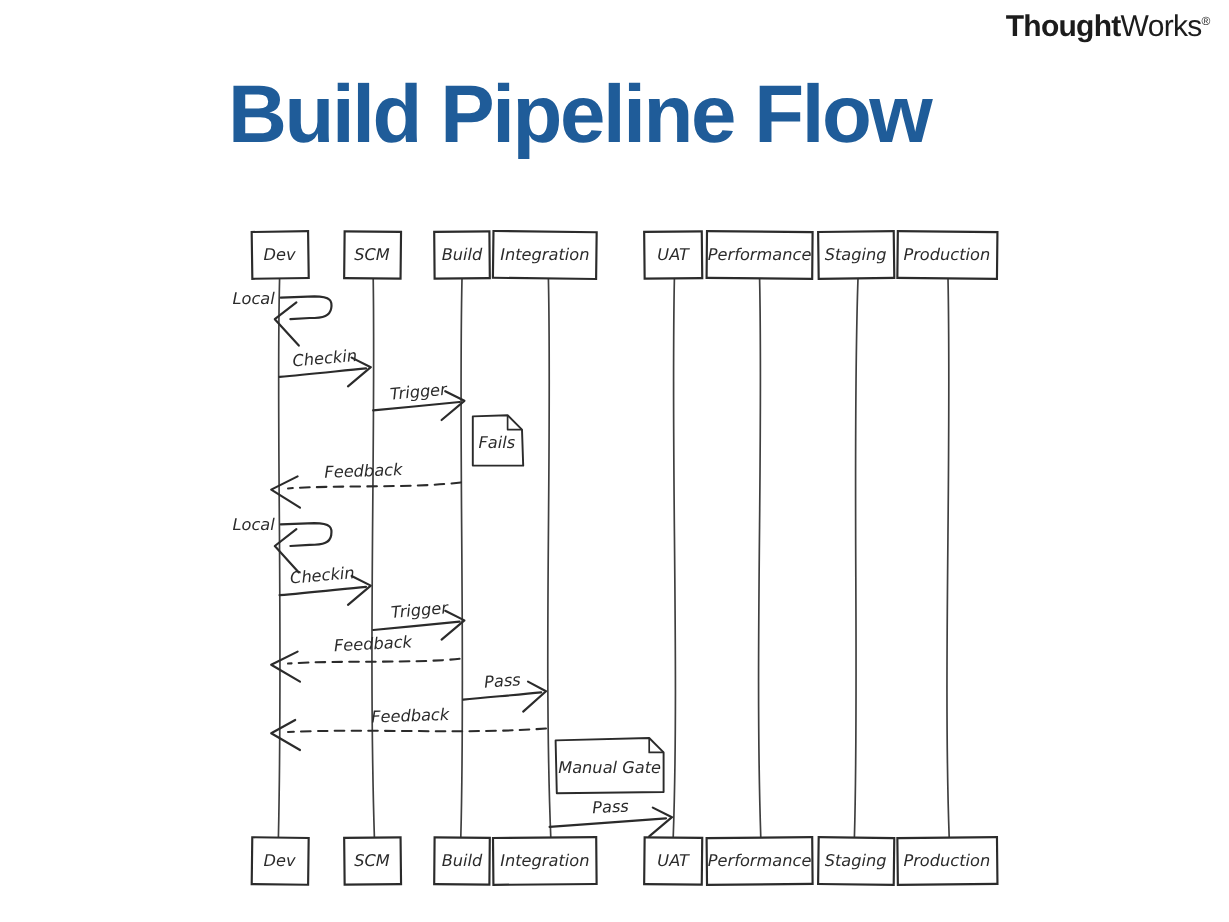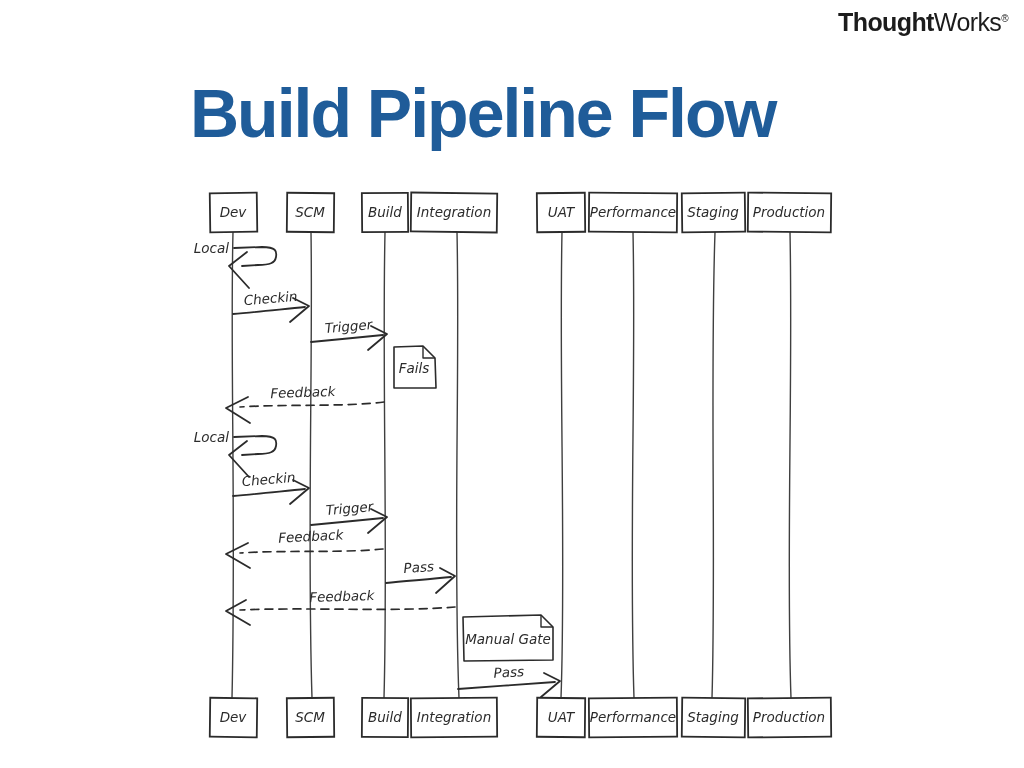--- a/index.html
+++ b/index.html
@@ -3,21 +3,21 @@
 <meta charset="utf-8">
 <style>
   html,body{margin:0;padding:0;background:#fff;}
   .slide{position:relative;width:1024px;height:768px;background:#ffffff;overflow:hidden;
          font-family:"Liberation Sans",sans-serif;text-align:right;}
   .logo{position:absolute;top:8px;right:16px;font-size:25px;letter-spacing:-0.6px;
         color:#1c1c1c;font-family:"Liberation Sans",sans-serif;}
   .logo .bold{font-weight:700;}
   .logo .light{font-weight:400;}
   .logo sup{font-size:10px;vertical-align:9px;}
-  .title{position:absolute;left:190px;top:74px;margin:0;color:var(--title-blue,#1f5c99);
+  .title{position:absolute;left:190px;top:56px;margin:0;color:var(--title-blue,#1f5c99);
          font:700 68px "Liberation Sans",sans-serif;letter-spacing:-2px;white-space:nowrap;}
   svg.diagram{position:absolute;left:0;top:0;}
   .ln{fill:none;stroke:#3f3f3f;stroke-width:1.4px;}
   .st{fill:none;stroke:var(--ink,#2b2b2b);stroke-width:1.8px;stroke-linecap:round;stroke-linejoin:round;}
   .dash{fill:none;stroke:var(--ink,#2b2b2b);stroke-width:1.7px;stroke-linecap:round;
         stroke-linejoin:round;stroke-dasharray:8 6;}
   .box{fill:#ffffff;stroke:var(--ink,#2b2b2b);stroke-width:1.8px;}
   .note{fill:#ffffff;stroke:var(--ink,#2b2b2b);stroke-width:1.6px;stroke-linejoin:round;}
   .fold{fill:none;stroke:var(--ink,#2b2b2b);stroke-width:1.4px;stroke-linejoin:round;}
   .hand{font:italic 13.5px "DejaVu Sans",sans-serif;fill:var(--ink,#2b2b2b);}

